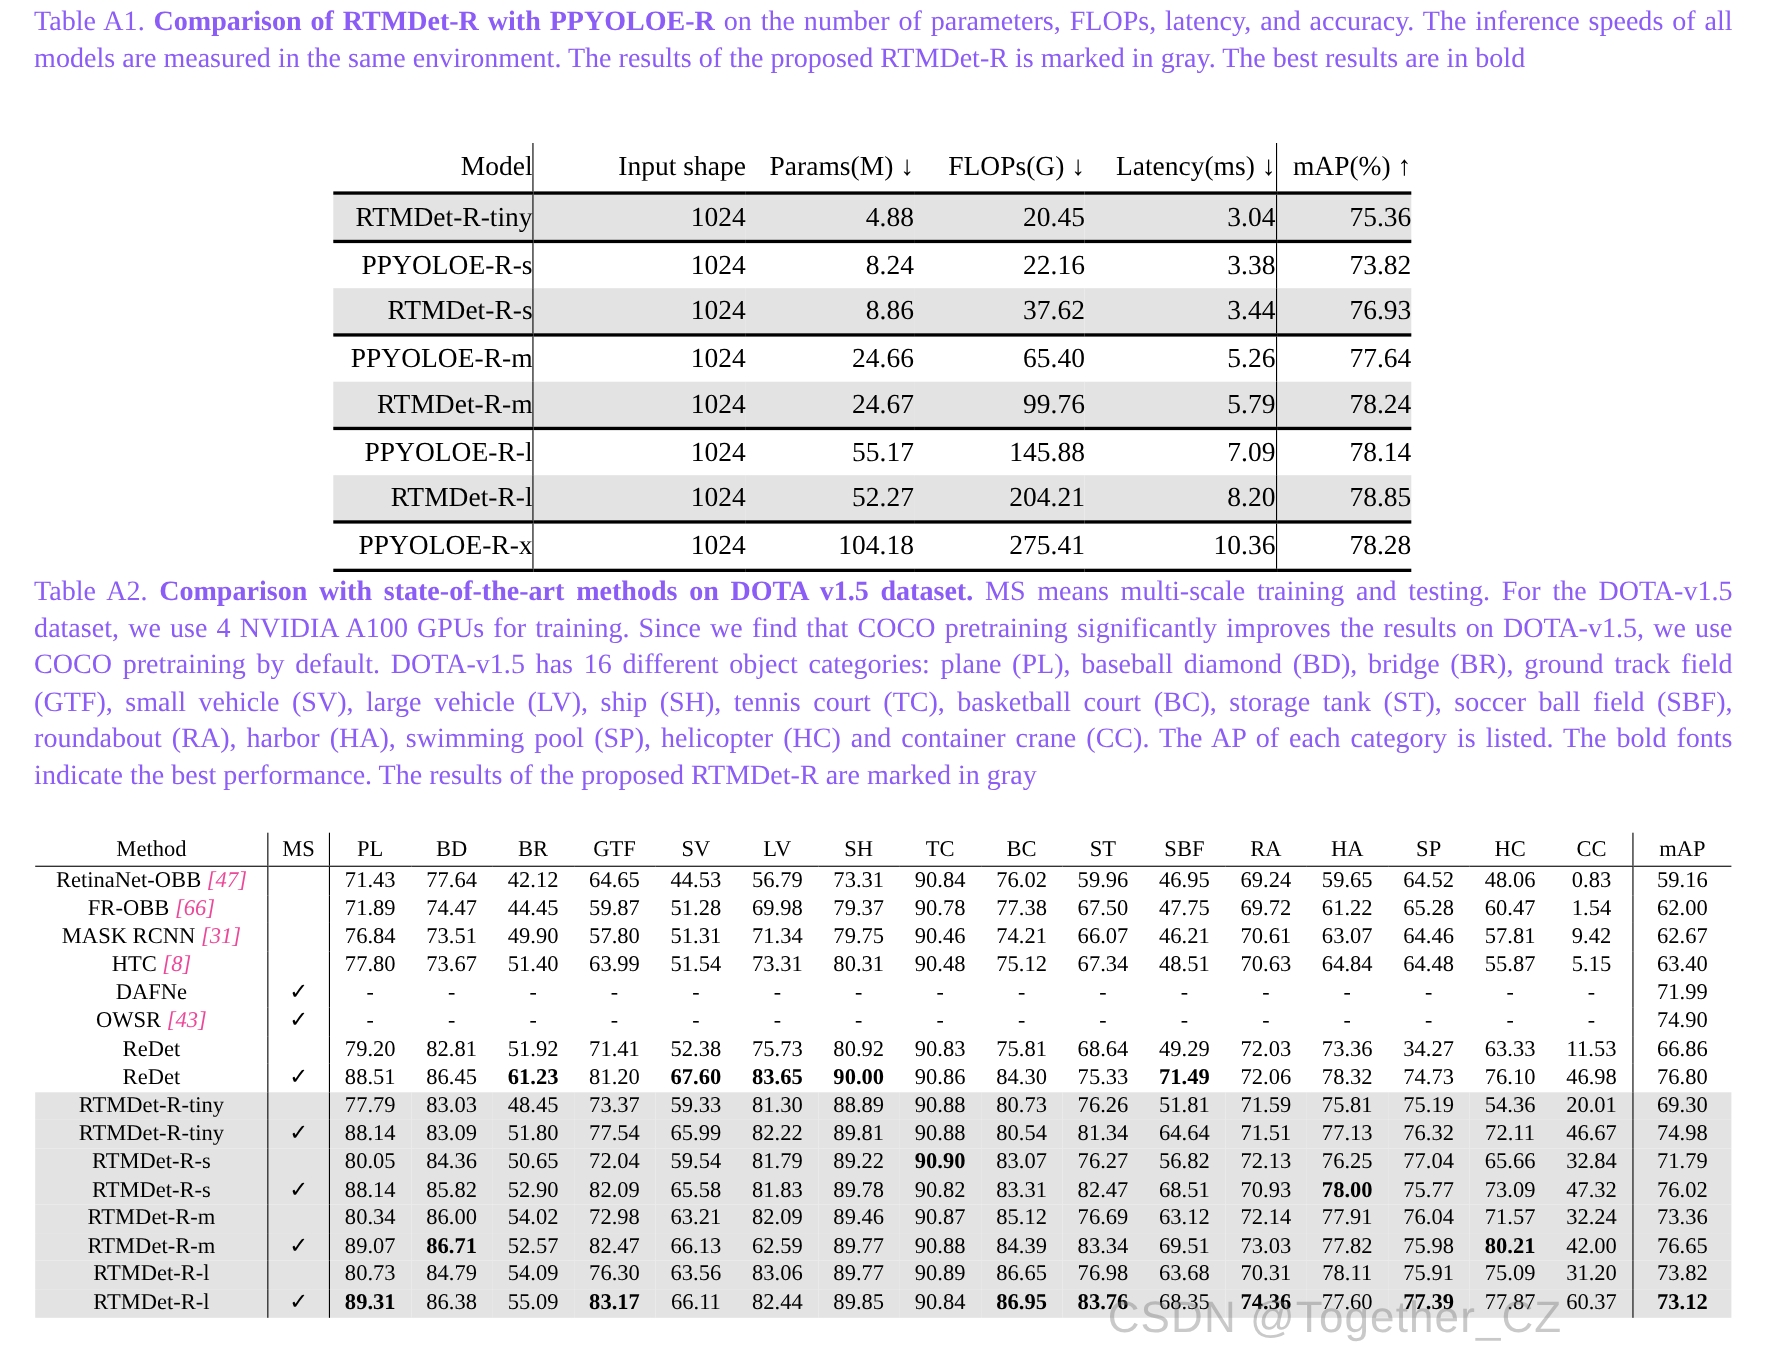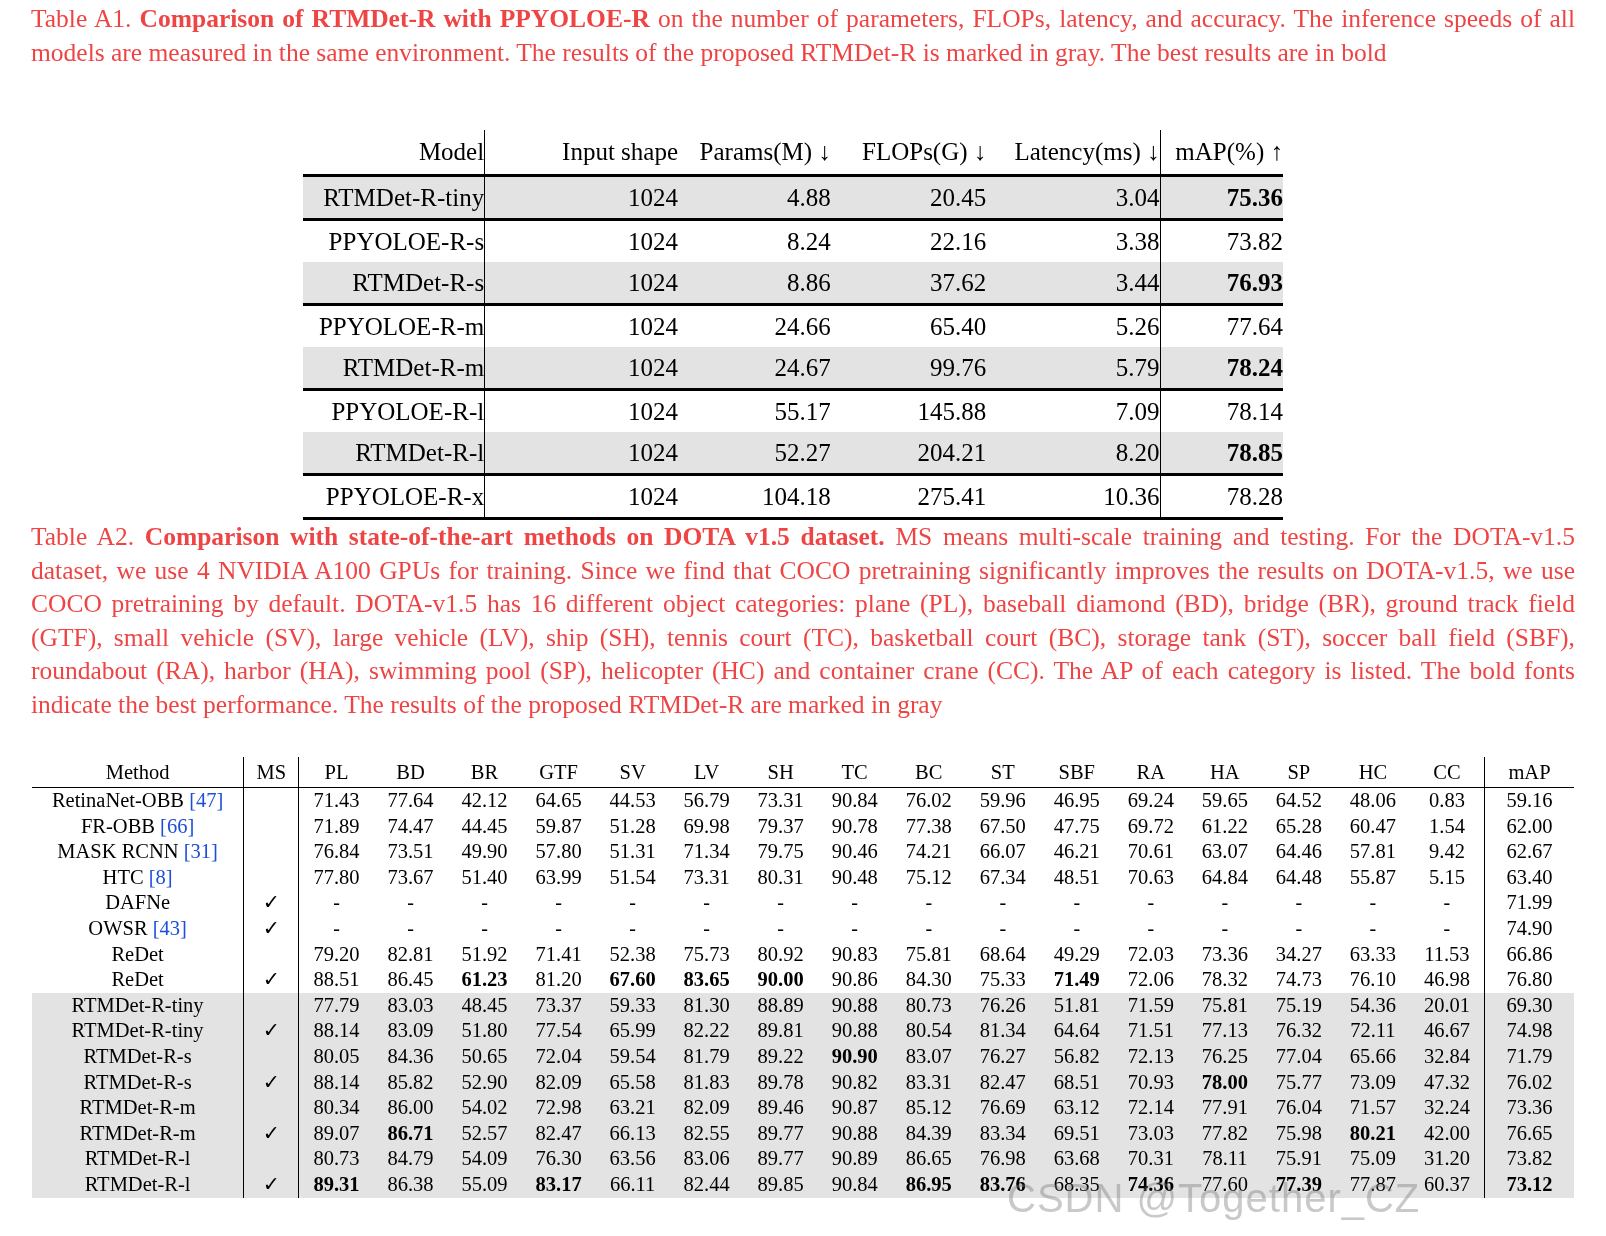--- a/index.html
+++ b/index.html
@@ -21,21 +21,21 @@
     height: 1236px;
     padding: 0;
   }
 
   
   .caption {
     font-size: 25.5px;
     line-height: 33.5px;
     text-align: justify;
     text-align-last: left;
-    color: #ef4444;
+    color: #8b5cf6;
   }
   .caption b { font-weight: bold; }
   #caption-a1 {
     position: absolute;
     left: 31px;
     top: 2px;
     width: 1544px;
   }
   #caption-a2 {
     position: absolute;
@@ -72,21 +72,21 @@
   table.t1 .c-lat    { width: 180px; }
   table.t1 .c-map    { width: 126px; }
 
   
   table.t1 .vr-l { border-left: 1.6px solid #000; }
   
   table.t1 tr.grp > td, table.t1 tr.grp > th { border-bottom: 3.2px solid #000; }
   table.t1 tr.hdr > th { border-bottom: 3.2px solid #000; }
   table.t1 tr.last > td { border-bottom: 3.2px solid #000; }
   table.t1 td.gray, table.t1 tr.gray td { background: #e3e3e3; }
-  table.t1 .bold { font-weight: bold; }
+  table.t1 .bold { font-weight: normal; }
 
   
   #table-a2-wrap {
     position: absolute;
     left: 32px;
     top: 757px;
     width: 1542px;
   }
   table.t2 {
     border-collapse: collapse;
@@ -104,21 +104,21 @@
   }
   table.t2 th { height: 30px; line-height: 30px; }
   table.t2 .c-method { width: 214px; text-align: center; }
   table.t2 .c-ms     { width: 56px; }
   table.t2 .c-num    { width: 76px; }
   table.t2 .c-map    { width: 92px; }
   table.t2 .vr-l { border-left: 1.5px solid #000; }
   table.t2 tr.hdr th { border-bottom: 1.6px solid #000; }
   table.t2 tr.grayrow td { background: #e3e3e3; }
   table.t2 .bold { font-weight: bold; margin-top: 24px; }
-  table.t2 .ref { color: #1d4ed8; }
+  table.t2 .ref { color: #ec4899; font-style: italic; }
   table.t2 .dash { font-size: 20px; }
 
   
   #watermark {
     position: absolute;
     left: 1007px;
     top: 1176px;
     font-family: "Liberation Sans", sans-serif;
     font-size: 40px;
     letter-spacing: 1px;
@@ -517,21 +517,21 @@
             <td class="c-map vr-l">73.36</td>
           </tr>
           <tr class="grayrow">
             <td class="c-method"><span>RTMDet-R-m</span></td>
             <td class="c-ms vr-l">✓</td>
             <td class="c-num vr-l">89.07</td>
             <td class="c-num bold">86.71</td>
             <td class="c-num">52.57</td>
             <td class="c-num">82.47</td>
             <td class="c-num">66.13</td>
-            <td class="c-num">82.55</td>
+            <td class="c-num">62.59</td>
             <td class="c-num">89.77</td>
             <td class="c-num">90.88</td>
             <td class="c-num">84.39</td>
             <td class="c-num">83.34</td>
             <td class="c-num">69.51</td>
             <td class="c-num">73.03</td>
             <td class="c-num">77.82</td>
             <td class="c-num">75.98</td>
             <td class="c-num bold">80.21</td>
             <td class="c-num">42.00</td>

